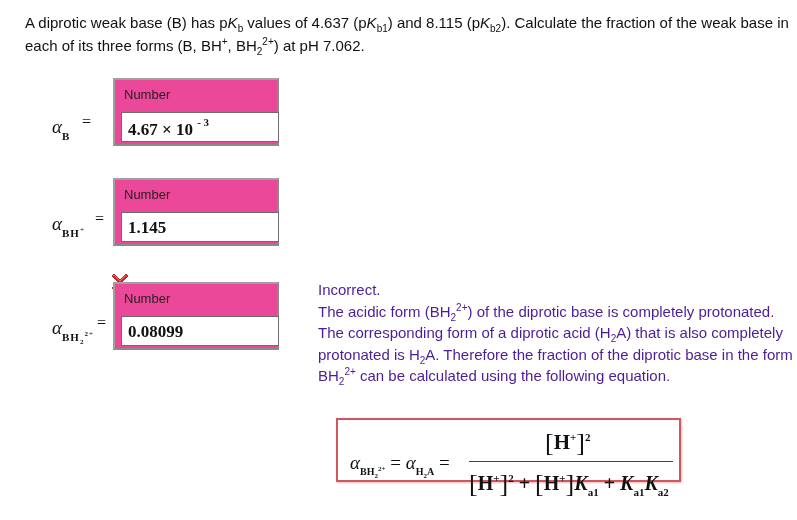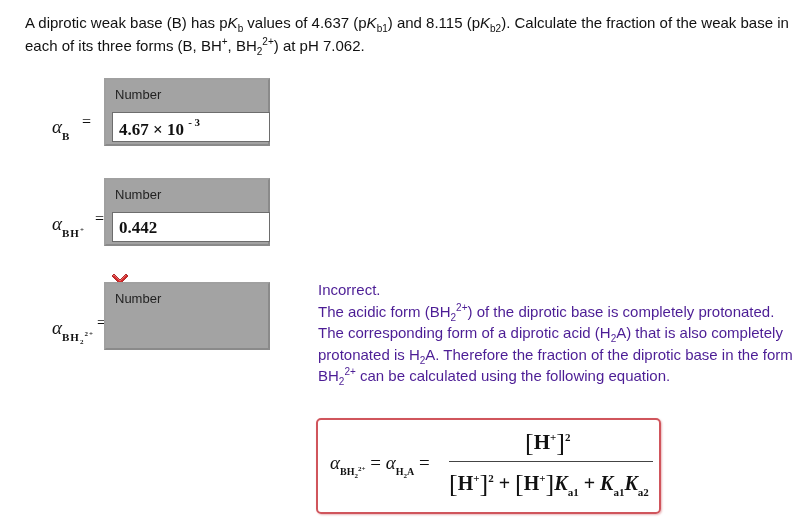--- a/index.html
+++ b/index.html
@@ -17,22 +17,22 @@
       color: #111;
     }
     .row-label .alpha { font-style: italic; font-size: 19px; }
     .row-label .sub {
       font-weight: bold; font-size: 11px; position: relative; top: 7px; letter-spacing: 1px;
     }
     .row-label .sub sup, .row-label .sub sub { font-size: 7px; line-height: 0; }
     .row-label .eq { font-size: 16px; position: absolute; top: -3px; }
 
     .num-box {
-      position: absolute; left: 104px; width: 166px; height: 68px;
-      background: #a3a3a3; border: 2px solid #a0a0a0; box-sizing: border-box;
+      position: absolute; left: 113px; width: 166px; height: 68px;
+      background: #ec4899; border: 2px solid #a0a0a0; box-sizing: border-box;
       border-right-color: #8a8a8a; border-bottom-color: #8a8a8a;
     }
     .num-box .caption {
       position: absolute; left: 9px; top: 7px; font-size: 13px; color: #222;
     }
     .num-box .input {
       position: absolute; left: 6px; top: 32px; width: 158px; height: 30px;
       background: #fff; border: 1px solid #6d6d6d; box-sizing: border-box;
       font-family: "Liberation Serif", serif; font-weight: bold; font-size: 17px;
       padding: 5px 0 0 6px; color: #111;
@@ -43,22 +43,22 @@
       position: absolute; left: 108px; top: 270px; width: 24px; height: 24px;
     }
 
     .feedback {
       position: absolute; left: 318px; top: 279px; width: 480px;
       font-size: 15px; line-height: 21.5px; color: #4c1d95;
     }
     .feedback sub, .feedback sup { font-size: 10px; line-height: 0; }
 
     .formula-box {
-      position: absolute; left: 316px; top: 418px; width: 345px; height: 96px;
-      border: 2px solid #d0555c; border-radius: 5px; box-sizing: border-box;
+      position: absolute; left: 336px; top: 418px; width: 345px; height: 64px;
+      border: 2px solid #d0555c; border-radius: 0; box-sizing: border-box;
       box-shadow: 1px 1px 2px rgba(200,80,90,0.4);
       font-family: "Liberation Serif", serif; color: #111;
     }
     .formula-box .lhs {
       position: absolute; left: 12px; top: 32px; font-size: 19px;
     }
     .formula-box .lhs .alpha { font-style: italic; }
     .formula-box .lhs .s { font-weight: bold; font-size: 10px; position: relative; top: 6px; }
     .formula-box .lhs .s sup, .formula-box .lhs .s sub { font-size: 7px; line-height: 0; }
     .formula-box .frac-line {
@@ -91,33 +91,34 @@
     <sup>- 3</sup>
   </div>
 </div>
 
 <div class="row-label" style="left:52px; top:213px;text-align:right;">
   <span class="alpha">α</span><span class="sub"><span>BH</span><sup>+</sup></span>
   <span class="eq" style="left:43px;">=</span>
 </div>
 <div class="num-box" style="top:178px;">
   <div class="caption">Number</div>
-  <div class="input">0.442</div>
+  <div class="input">1.145</div>
 </div>
 
 <svg class="x-mark" viewBox="0 0 24 24">
   <path d="M4 6 L6 4 L12 10 L18 4 L20 6 L14 12 L20 18 L18 20 L12 14 L6 20 L4 18 L10 12 Z" fill="#d42a2a" stroke="#9e1414" stroke-width="0.8"></path>
   <path d="M5 6 L6 5 L12 11 L18 5" fill="none" stroke="#f07a7a" stroke-width="0.8"></path>
 </svg>
 <div class="row-label" style="left:52px; top:317px;">
   <span class="alpha">α</span><span class="sub"><span>BH</span><sub>2</sub><sup>2+</sup></span>
   <span class="eq" style="left:45px;">=</span>
 </div>
 <div class="num-box" style="top:282px;">
   <div class="caption">Number</div>
+  <div class="input">0.08099</div>
 </div>
 
 <div class="feedback">
   <div>Incorrect.</div>
   <div id="fb-body">The acidic form (BH<sub>2</sub><sup>2+</sup>) of the diprotic base is completely protonated. The corresponding form of a diprotic acid (H<sub>2</sub>A) that is also completely protonated is H<sub>2</sub>A. Therefore the fraction of the diprotic base in the form BH<sub>2</sub><sup>2+</sup> can be calculated using the following equation.</div>
 </div>
 
 <div class="formula-box">
   <div class="lhs">
     <span class="alpha">α</span><span class="s"><span>BH</span><sub>2</sub><sup>2+</sup></span>

